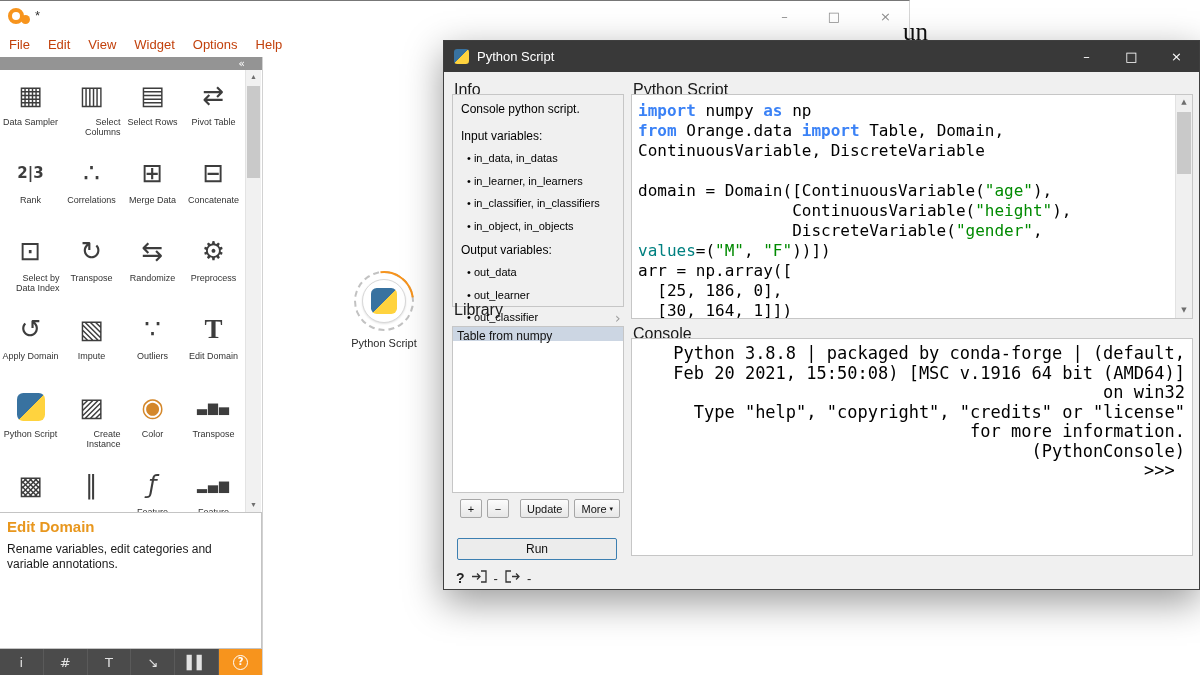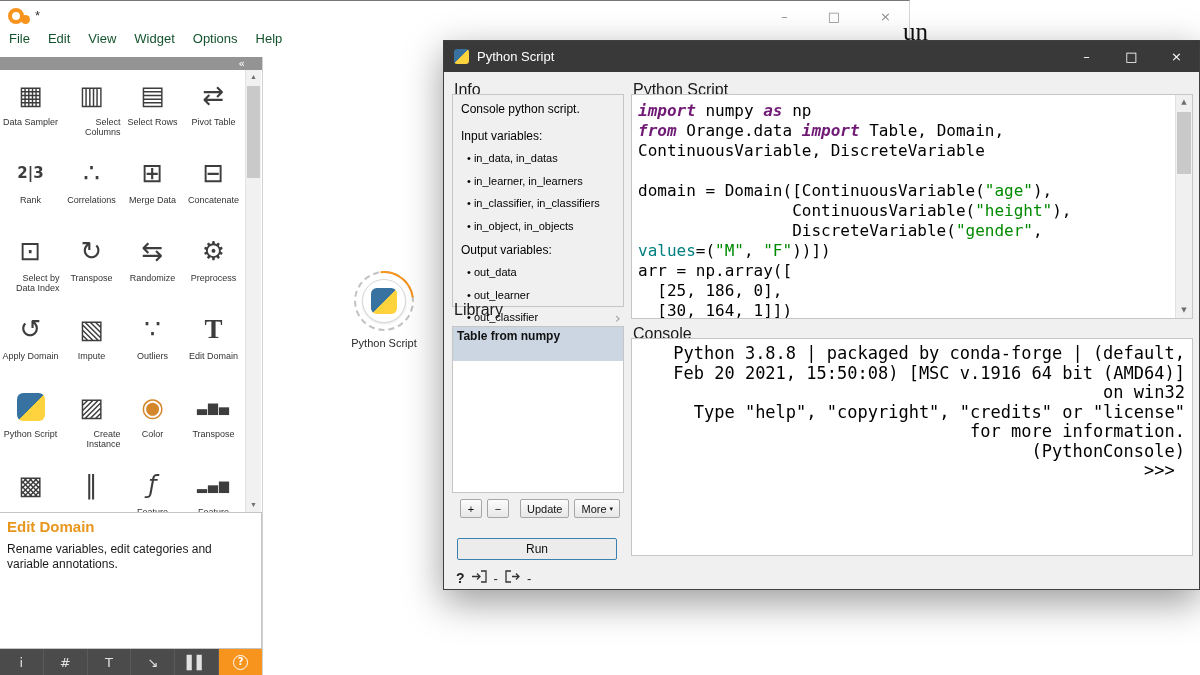--- a/index.html
+++ b/index.html
@@ -9,21 +9,21 @@
   .glyph{font-family:"DejaVu Sans","Liberation Sans",sans-serif;}
 
   
   .ow{position:absolute;left:0;top:0;width:910px;height:675px;background:#fff;border-top:1px solid #777;border-right:1px solid #d6d6d6;}
   .ow-titlebar{position:absolute;left:0;top:0;width:100%;height:30px;background:#fff;}
   .ow-logo{position:absolute;left:8px;top:4px;width:22px;height:22px;}
   .ow-logo .ring{position:absolute;left:0;top:3px;width:16px;height:16px;border:4.5px solid #f7941d;border-radius:50%;}
   .ow-logo .dot{position:absolute;left:13px;top:10px;width:9px;height:9px;background:#f7941d;border-radius:50%;}
   .ow-star{position:absolute;left:35px;top:7px;font-size:13px;color:#333;}
   .ow-winbtns{position:absolute;right:18px;top:0;height:30px;display:flex;align-items:center;gap:40px;color:#8f8f8f;font-size:13px;}
-  .ow-menubar{position:absolute;left:0;top:30px;width:100%;height:26px;display:flex;align-items:flex-start;color:#14532d;font-size:13px;}
+  .ow-menubar{position:absolute;left:0;top:30px;width:100%;height:26px;display:flex;align-items:center;color:#c2410c;font-size:13px;}
   .menu-item{padding:0 9px;}
   .tb-strip{position:absolute;left:0;top:56px;width:262px;height:13px;background:#949494;}
   .tb-collapse{position:absolute;right:17px;top:0;color:#fff;font-size:11px;line-height:13px;}
   .toolbox{position:absolute;left:0;top:69px;width:245px;height:442px;background:#fff;overflow:hidden;display:grid;grid-template-columns:repeat(4,61px);grid-auto-rows:78px;padding-top:6px;}
   .tb-item{display:flex;flex-direction:column;align-items:center;}
   .tb-icon{height:38px;display:flex;align-items:center;justify-content:center;font-size:26px;color:#3d3d3d;font-family:"DejaVu Sans",sans-serif;}
   .tb-label{margin-top:3px;font-size:9px;line-height:10px;text-align:right;color:#333;max-width:58px;}
   .rank-ic{font-size:15px;font-weight:bold;}
   .bars-ic{font-size:13px;letter-spacing:1px;}
   [data-name="edit-domain-icon"]{font-family:"Liberation Serif","DejaVu Serif",serif;font-weight:bold;font-size:27px;}
@@ -62,34 +62,34 @@
   .info-label{left:10px;top:40px;}
   .info-box{position:absolute;left:8px;top:53px;width:172px;height:213px;border:1px solid #c6c6c6;padding:7px 8px;font-size:12px;color:#000;}
   .info-exec{margin-bottom:13px;}
   .info-sub{margin-bottom:5px;}
   .var-list{list-style:none;margin:0 0 10px 6px;font-size:11px;line-height:14.5px;color:#000;}
   .var-list li{white-space:nowrap;margin-top:8px;}
   .var-list li::before{content:"• ";}
   .lib-label{left:10px;top:260px;}
   .lib-chevron{position:absolute;left:171px;top:269px;color:#9a9a9a;font-size:14px;}
   .lib-list{position:absolute;left:8px;top:285px;width:172px;height:167px;background:#fff;border:1px solid #c6c6c6;overflow:hidden;}
-  .lib-item{height:34px;line-height:19px;padding-left:4px;font-size:12px;color:#111;font-weight:bold;}
+  .lib-item{height:14px;line-height:19px;padding-left:4px;font-size:12px;color:#111;}
   .lib-item.selected{background:#ccd6e3;}
   .lib-btns{position:absolute;left:16px;top:458px;display:flex;gap:5px;}
   .sm-btn{height:19px;min-width:22px;padding:0 6px;background:linear-gradient(#fcfcfc,#e7e7e7);border:1px solid #a6a6a6;border-radius:2px;font-size:11px;color:#111;display:flex;align-items:center;justify-content:center;font-family:"Liberation Sans",sans-serif;}
   .sm-btn.update{margin-left:6px;}
   .sm-btn .arrow{font-size:7px;margin-left:3px;font-family:"DejaVu Sans",sans-serif;}
   .run-btn{position:absolute;left:13px;top:497px;width:160px;height:22px;background:#ececec;border:1px solid #3c7fb1;border-radius:2px;font-size:12px;color:#111;font-family:"Liberation Sans",sans-serif;}
   .dlg-footer{position:absolute;left:12px;top:528px;display:flex;align-items:center;gap:7px;color:#222;}
   .footer-help{font-size:14px;font-weight:bold;}
   .io-dash{font-size:13px;}
   .ed-label{left:189px;top:40px;}
   .editor-box{position:absolute;left:187px;top:53px;width:562px;height:225px;background:#fff;border:1px solid #c6c6c6;overflow:hidden;}
   .code{position:absolute;left:0;top:0;right:17px;bottom:0;padding:6px 6px 0;font-family:"DejaVu Sans Mono",monospace;font-size:16px;line-height:20px;white-space:pre;overflow:hidden;color:#000;}
-  .tok-kw{color:#701a75;font-weight:bold;font-style:italic;}
+  .tok-kw{color:#3b82f6;font-weight:bold;}
   .tok-str{color:#008a00;}
   .tok-kwarg{color:#008080;}
   .tok-t{color:#000;}
   .vscroll{position:absolute;right:0;top:0;width:17px;height:100%;background:#f0f0f0;border-left:1px solid #e2e2e2;}
   .vscroll .arr{position:absolute;left:0;width:16px;height:15px;font-size:7px;color:#6e6e6e;text-align:center;line-height:15px;font-family:"DejaVu Sans",sans-serif;}
   .vscroll .arr.up{top:0;}
   .vscroll .arr.down{bottom:0;}
   .vscroll .thumb{position:absolute;left:1px;top:17px;width:14px;height:62px;background:#c9c9c9;}
   .con-label{left:189px;top:284px;}
   .console-box{position:absolute;left:187px;top:297px;width:562px;height:218px;background:#fff;border:1px solid #c6c6c6;padding:5px 7px;overflow:hidden;}

